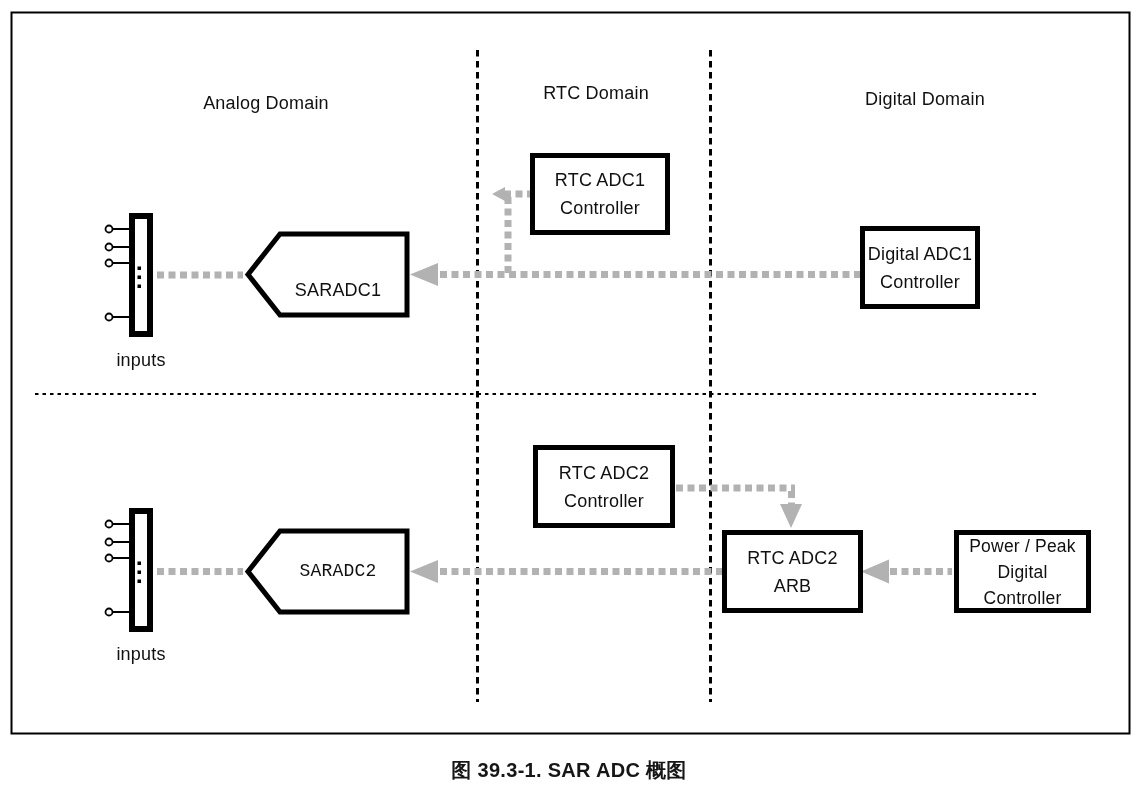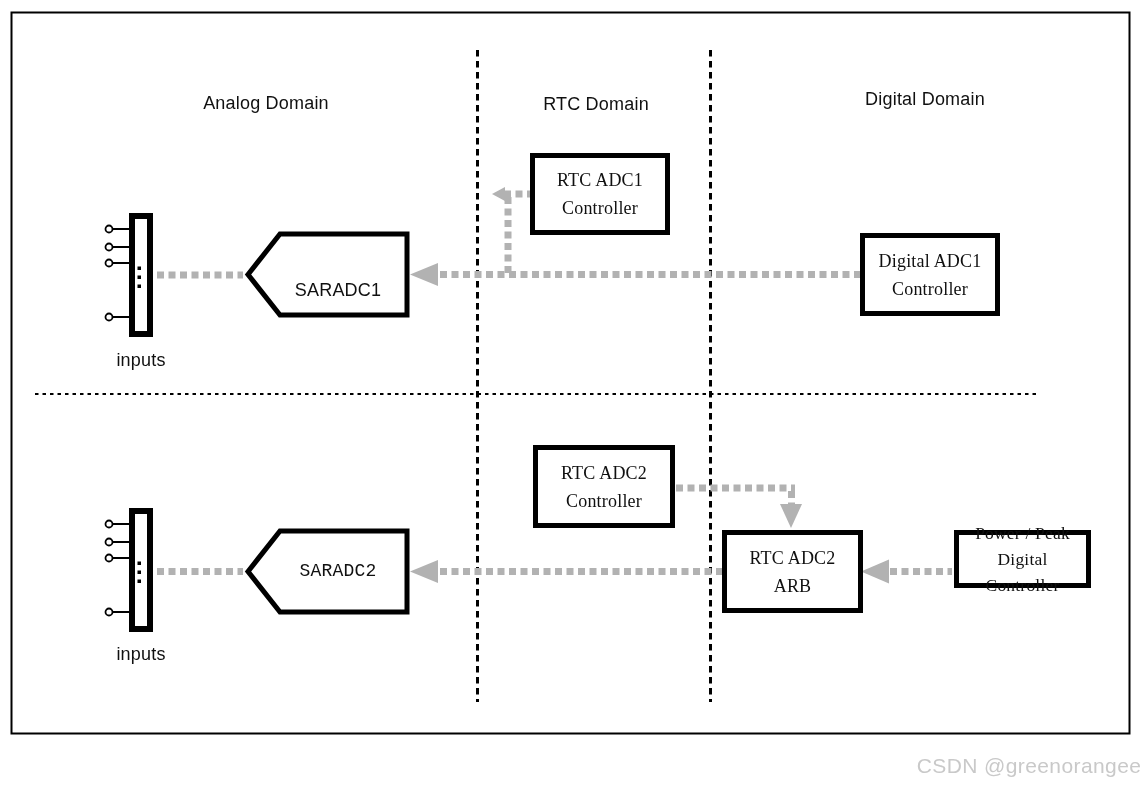--- a/index.html
+++ b/index.html
@@ -29,21 +29,20 @@
     background: #ffffff;
     display: flex;
     flex-direction: column;
     justify-content: center;
     align-items: center;
     text-align: right;
     font-size: 18px;
     line-height: 28px;
     letter-spacing: 0.2px;
     color: #101010;
-    font-family: Liberation Serif, serif;
   }
   .box.three-line { line-height: 26px; font-size: 17.5px; }
   .caption {
     position: absolute;
     transform: translate(-50%, -50%);
     white-space: nowrap;
     font-size: 20px;
     font-weight: 700;
     letter-spacing: 0.3px;
     color: #161616;
@@ -116,50 +115,50 @@
       <circle cx="109" cy="542" r="3.5" fill="#ffffff" stroke="#000000" stroke-width="1.8"></circle>
       <circle cx="109" cy="558" r="3.5" fill="#ffffff" stroke="#000000" stroke-width="1.8"></circle>
       <circle cx="109" cy="612" r="3.5" fill="#ffffff" stroke="#000000" stroke-width="1.8"></circle>
       <rect x="137.5" y="561.5" width="3.5" height="3.5" fill="#000000"></rect>
       <rect x="137.5" y="570.5" width="3.5" height="3.5" fill="#000000"></rect>
       <rect x="137.5" y="579.5" width="3.5" height="3.5" fill="#000000"></rect>
     </g>
   </svg>
 
   <div class="lbl" style="left:266px; top:103px;">Analog Domain</div>
-  <div class="lbl" style="left:596px; top:104px;">RTC Domain</div>
+  <div class="lbl" style="left:596px; top:93px;">RTC Domain</div>
   <div class="lbl" style="left:925px; top:99px;">Digital Domain</div>
 
   <div class="lbl" style="left:141px; top:360px;">inputs</div>
   <div class="lbl" style="left:141px; top:654px;">inputs</div>
 
   <div class="lbl" style="left:338px; top:274px;margin-top:16px;">SARADC1</div>
   <div class="lbl" style="left:338px; top:571px;font-family:Liberation Mono, monospace;">SARADC2</div>
 
   <div class="box" style="left:530px; top:153px; width:140px; height:82px;">
     <div>RTC ADC1</div>
     <div>Controller</div>
   </div>
 
-  <div class="box" style="left:860px; top:233px; width:140px; height:83px;">
+  <div class="box" style="left:860px; top:226px; width:120px; height:83px;">
     <div>Digital ADC1</div>
     <div>Controller</div>
   </div>
 
   <div class="box" style="left:533px; top:445px; width:142px; height:83px;">
     <div>RTC ADC2</div>
     <div>Controller</div>
   </div>
 
   <div class="box" style="left:722px; top:530px; width:141px; height:83px;">
     <div>RTC ADC2</div>
     <div>ARB</div>
   </div>
 
-  <div class="box three-line" style="left:954px; top:530px; width:137px; height:58px;">
+  <div class="box three-line" style="left:954px; top:530px; width:137px; height:83px;">
     <div>Power / Peak</div>
     <div>Digital</div>
     <div>Controller</div>
   </div>
 
-  <div class="watermark" style="left:1029px; top:766px;">CSDN @greenorangee</div>
+  <div class="caption" style="left:569px; top:770px;">图 39.3-1. SAR ADC 概图</div>
 
 </div>
 
 </body></html>

